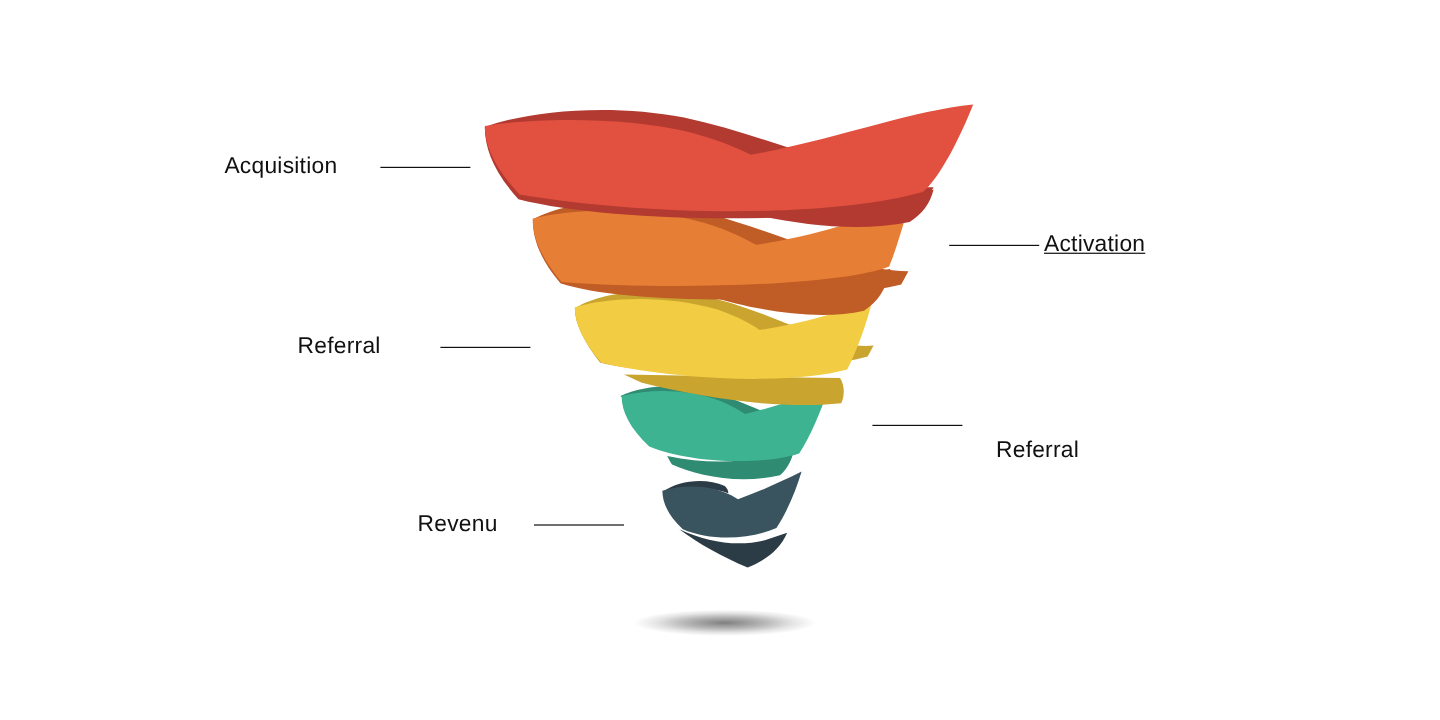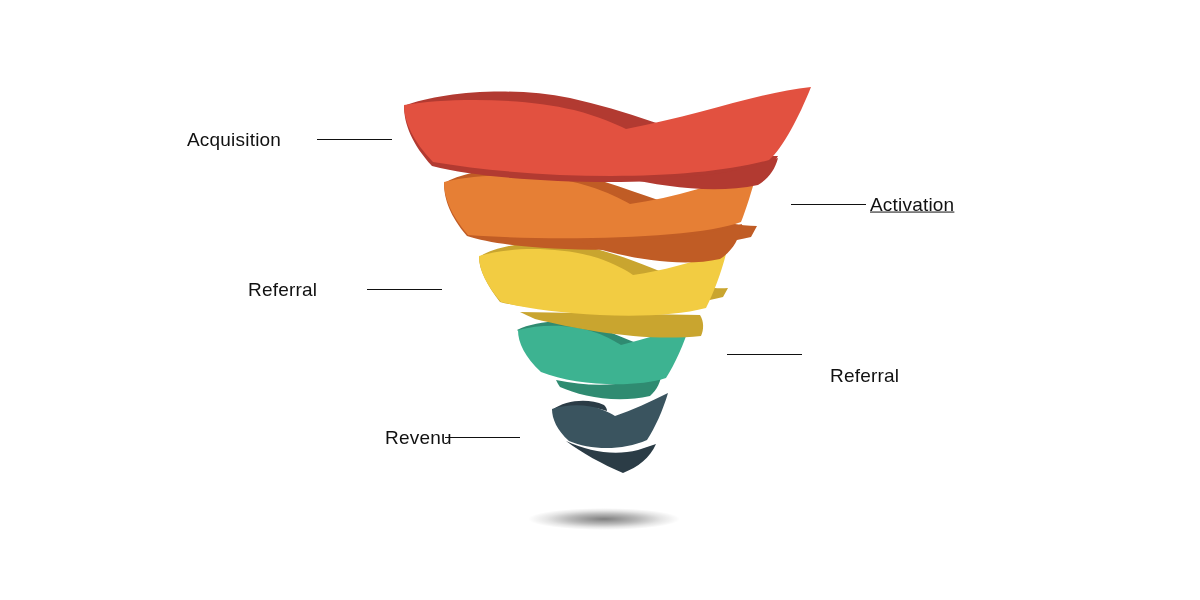--- a/index.html
+++ b/index.html
@@ -90,16 +90,16 @@
 
   <div class="leader" style="left:791px; top:204px;"></div>
   <div class="stage-label" style="left:870px; top:205px;text-decoration:underline;">Activation</div>
 
   <div class="stage-label" style="left:248px; top:290px;">Referral</div>
   <div class="leader" style="left:367px; top:289px;"></div>
 
   <div class="leader" style="left:727px; top:354px;"></div>
   <div class="stage-label" style="left:830px; top:376px;">Referral</div>
 
-  <div class="stage-label" style="left:348px; top:438px;margin-left:37px;">Revenu</div>
+  <div class="stage-label" style="left:348px; top:438px;">Revenu</div>
   <div class="leader" style="left:445px; top:437px;"></div>
 
 </div>
 
 </body></html>

